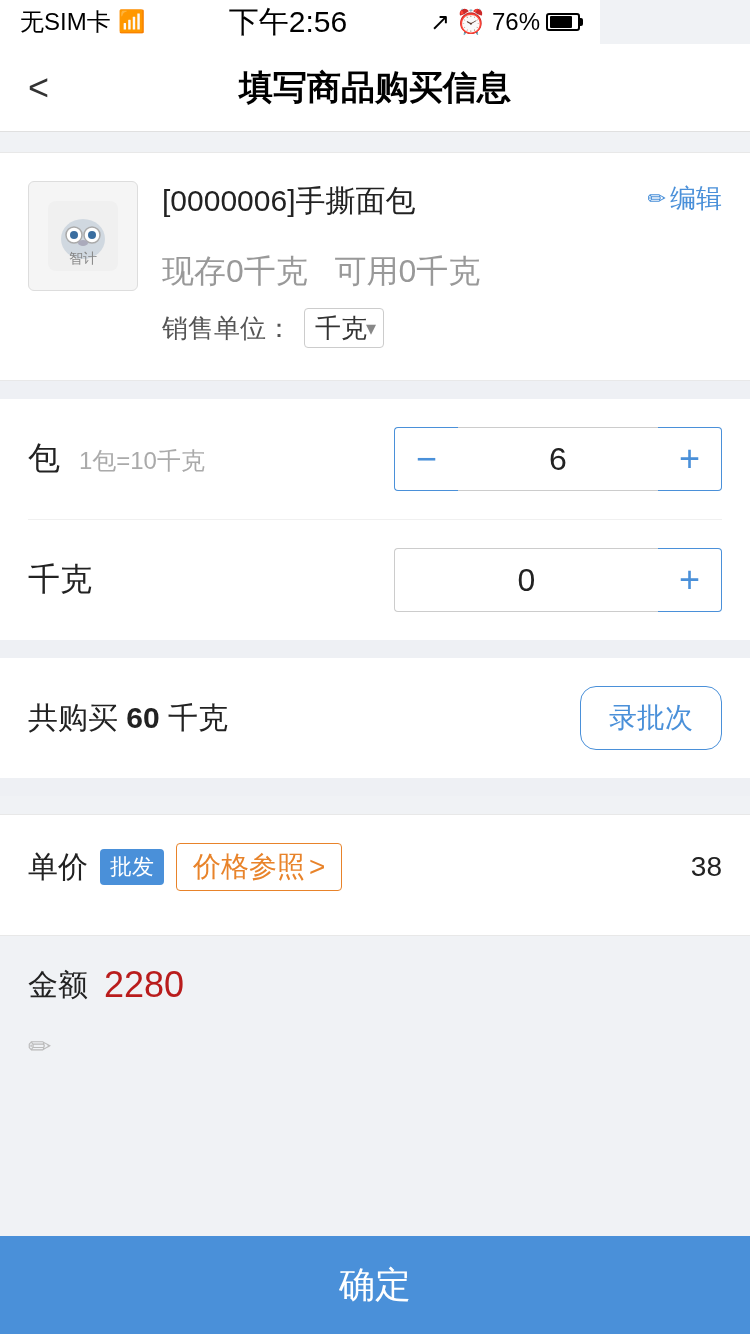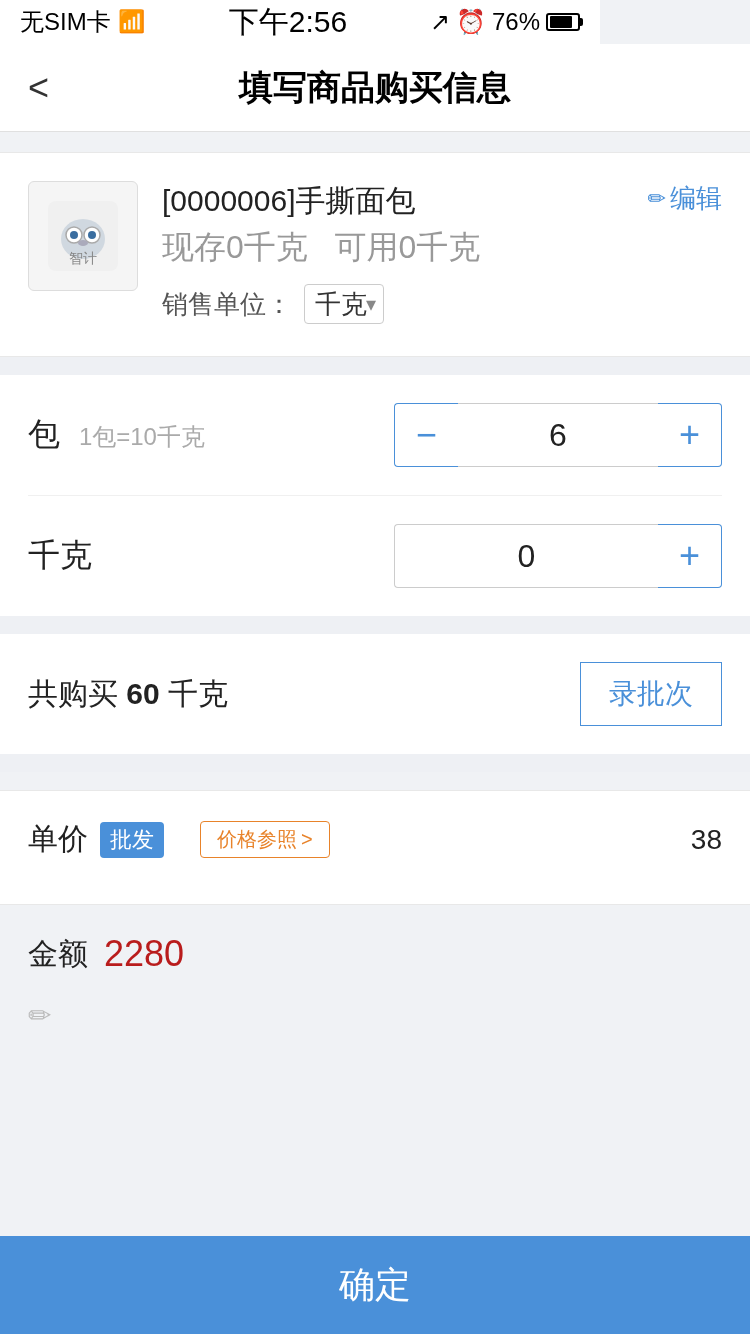--- a/index.html
+++ b/index.html
@@ -85,21 +85,21 @@
       display: flex;
       align-items: center;
       justify-content: center;
       flex-shrink: 0;
     }
     .product-info { flex: 1; }
     .product-name {
       font-size: 30px;
       font-weight: 500;
       color: #222;
-      margin-bottom: 4px;
+      margin-bottom: 28px;
     }
     .product-stock {
       font-size: 32px;
       color: #999;
       margin-bottom: 14px;
     }
     .product-unit-row {
       display: flex;
       align-items: center;
       gap: 12px;
@@ -231,21 +231,21 @@
       align-items: center;
       justify-content: space-between;
     }
     .total-text {
       font-size: 30px;
       color: #222;
     }
     .total-bold { font-weight: 600; }
     .batch-btn {
       border: 1.5px solid #4a90d9;
-      border-radius: 0;
+      border-radius: 16px;
       padding: 12px 28px;
       color: #4a90d9;
       font-size: 28px;
       background: #fff;
       cursor: pointer;
     }
 
     
     .price-section {
       background: #fff;
@@ -270,28 +270,27 @@
       background: #4a90d9;
       color: #fff;
       font-size: 22px;
       padding: 3px 10px;
       border-radius: 4px;
     }
     .price-ref-btn {
       border: 1.5px solid #e8832a;
       border-radius: 4px;
       color: #e8832a;
-      font-size: 20px;
+      font-size: 28px;
       padding: 4px 16px;
       background: #fff;
       cursor: pointer;
       display: flex;
       align-items: center;
       gap: 4px;
-      margin-left: 24px;
     }
     .price-value {
       font-size: 28px;
       color: #222;
       font-weight: 500;
     }
 
     
     .amount-section {
       background: #f0f2f5;

